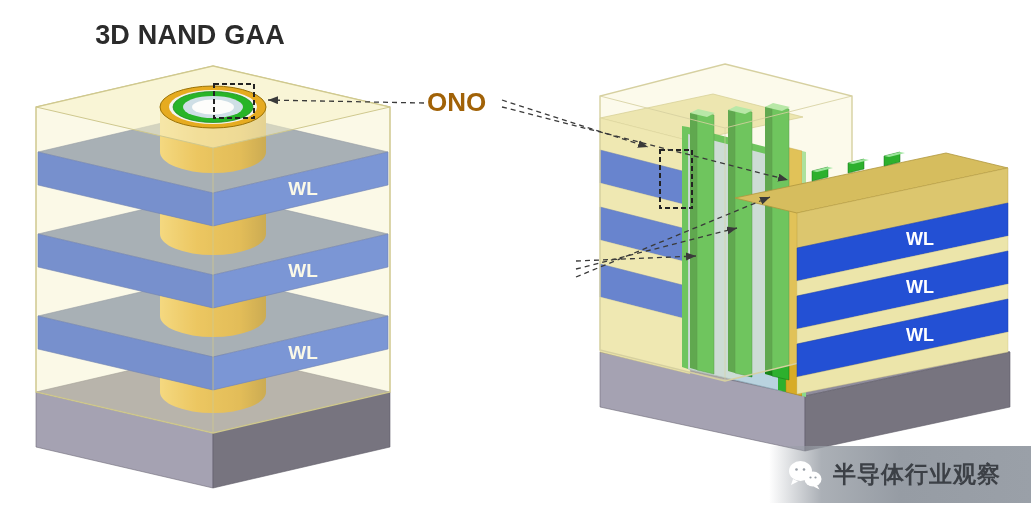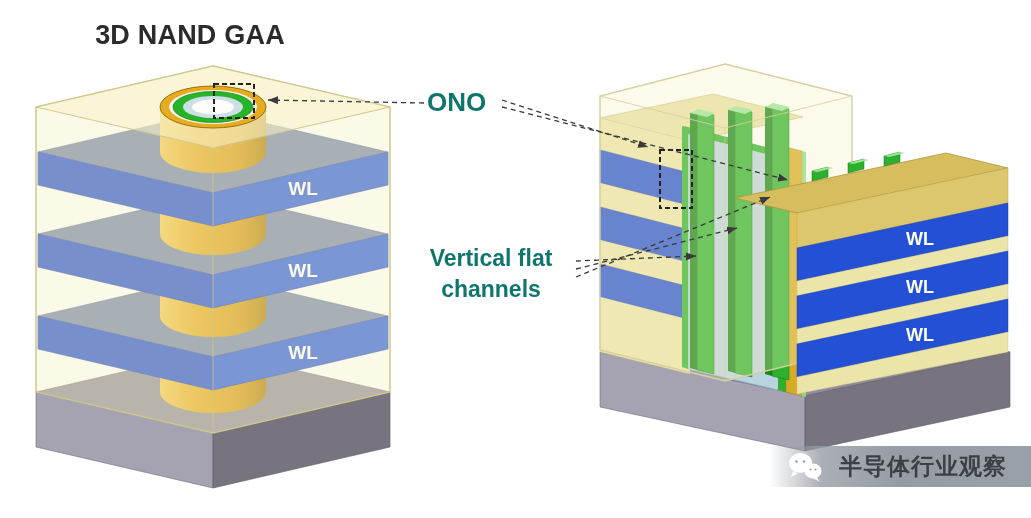--- a/index.html
+++ b/index.html
@@ -7,26 +7,26 @@
   body { background:#fff; position:relative; overflow:hidden;
          font-family:"Liberation Sans", sans-serif; }
   .canvas { position:absolute; inset:0; width:1031px; height:518px; background:#fff; }
   #main-svg { position:absolute; left:0; top:0; }
   svg text { font-family:"Liberation Sans", sans-serif; }
   .wl { font-weight:700; fill:#ffffff; }
   .title { position:absolute; font-weight:700; color:#2b2b2b; font-size:27px;
            text-align:center; letter-spacing:.2px; }
   #title-left  { left:60px;  top:20px; width:260px; }
   #title-right { left:652px; top:19px; width:270px; }
-  .anno { position:absolute; font-weight:700; color:#0f766e; }
+  .anno { position:absolute; font-weight:700; color:#a16207; }
   #ono-label { left:427px; top:87px; font-size:26px; }
   #channels-label { left:408px; top:243px; width:166px; font-size:23px;
                     text-align:center; line-height:1.35; }
-  #watermark { position:absolute; right:0; top:446px; width:262px; height:41px;
-               display:flex; align-items:center; gap:16px; padding-left:18px;
+  #watermark { position:absolute; right:0; top:446px; width:262px; height:57px;
+               display:flex; align-items:center; gap:10px; padding-left:18px;
                background:linear-gradient(90deg, rgba(154,160,168,0) 0%,
                  rgba(150,156,164,.8) 20%, #969ca4 50%, #9aa0a8 100%); }
   #watermark-text { font-size:23px; color:#3c4046; font-weight:600; letter-spacing:1px; }
 </style>
 </head>
 <body>
 
 <div class="canvas">
 
 <svg id="main-svg" width="1031" height="518" viewBox="0 0 1031 518">
@@ -181,24 +181,20 @@
     <line x1="576" y1="261" x2="696" y2="256" marker-end="url(#arrowhead)"></line>
     <line x1="576" y1="269" x2="737" y2="228" marker-end="url(#arrowhead)"></line>
     <line x1="576" y1="277" x2="770" y2="197" marker-end="url(#arrowhead)"></line>
   </g>
 </svg>
 
 <div class="title" id="title-left">3D NAND GAA</div>
 
 <div class="anno" id="ono-label">ONO</div>
 
-<div class="anno" id="channels-label">
-  <span>Vertical flat</span><br>
-  <span>channels</span>
-</div>
 
 <div id="watermark">
   <svg width="36" height="32" viewBox="0 0 36 32">
     <ellipse cx="13.5" cy="12" rx="11.5" ry="10" fill="#ffffff"></ellipse>
     <path d="M6,20 L4,26 L11,22.5 Z" fill="#ffffff"></path>
     <ellipse cx="26" cy="20" rx="8.5" ry="7.5" fill="#ffffff"></ellipse>
     <path d="M30,26 L32.5,30.5 L26.5,27.5 Z" fill="#ffffff"></path>
     <circle cx="9.5" cy="10.5" r="1.3" fill="#979da5"></circle>
     <circle cx="17" cy="10.5" r="1.3" fill="#979da5"></circle>
     <circle cx="23.5" cy="18.5" r="1.1" fill="#979da5"></circle>

